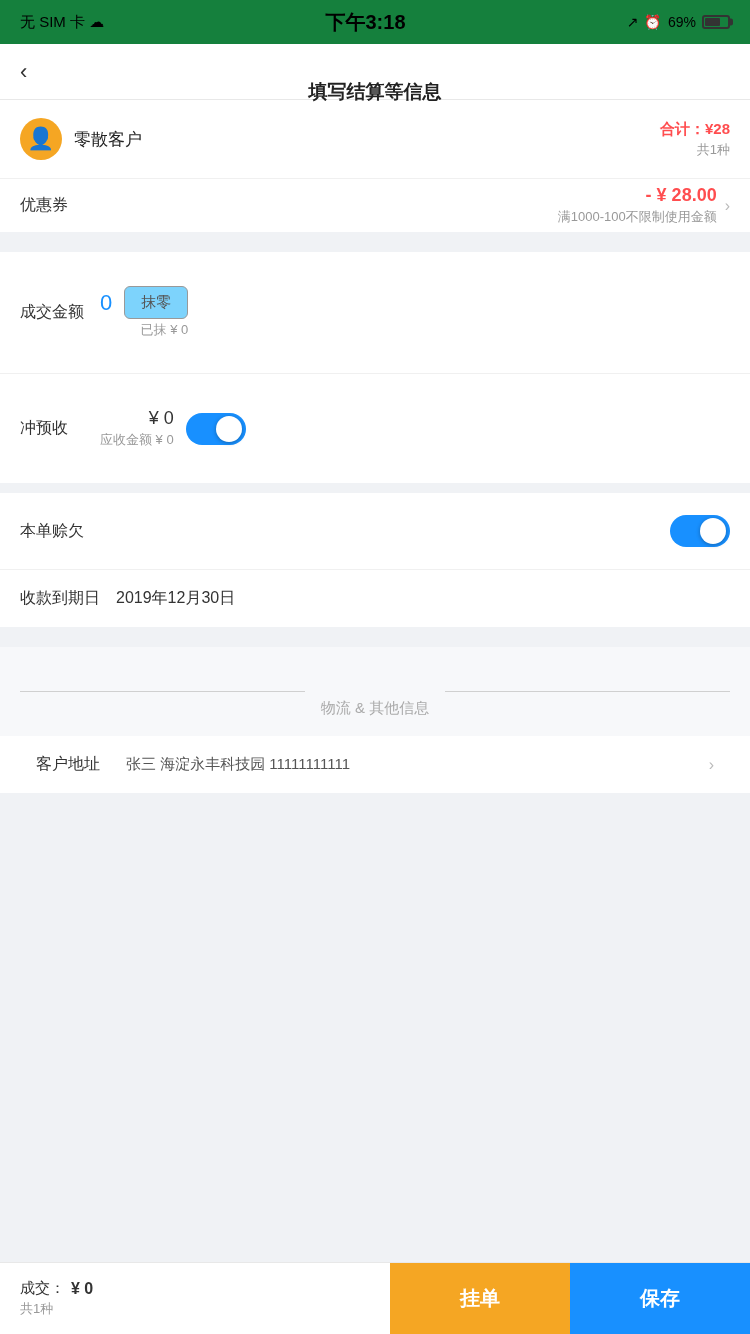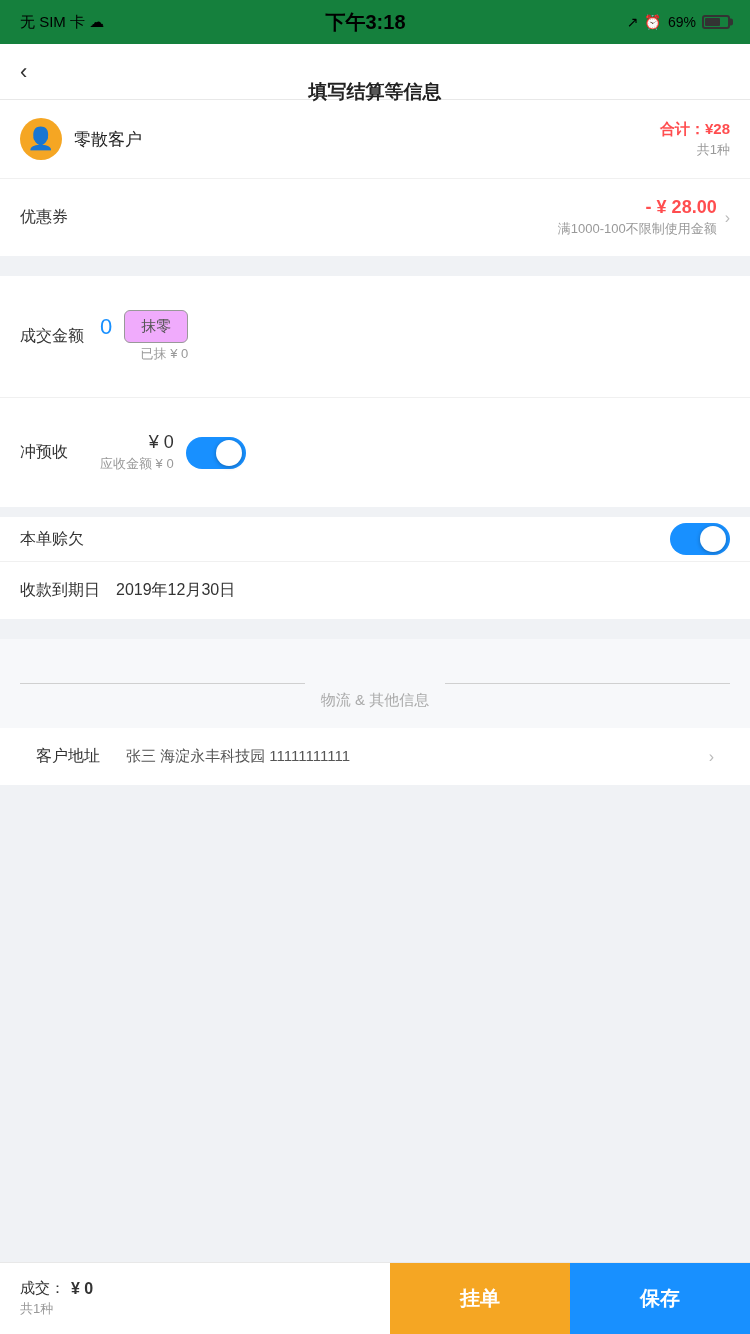--- a/index.html
+++ b/index.html
@@ -78,21 +78,21 @@
     .customer-right { text-align: right; }
     .total-label { font-size: 15px; color: #333; }
     .total-label span { color: #ff4d4f; font-weight: 600; }
     .total-count { font-size: 13px; color: #999; margin-top: 2px; }
 
     
     .coupon-row {
       display: flex;
       align-items: center;
       justify-content: space-between;
-      padding: 18px 20px;
+      padding: 6px 20px;
       border-top: 1px solid #f0f0f0;
       cursor: pointer;
     }
     .coupon-label { font-size: 16px; color: #333; }
     .coupon-right { text-align: right; display: flex; align-items: center; gap: 8px; }
     .coupon-discount { font-size: 18px; color: #ff4d4f; font-weight: 600; }
     .coupon-desc { font-size: 13px; color: #999; margin-top: 2px; }
     .chevron { font-size: 16px; color: #bbb; }
 
     
@@ -120,21 +120,21 @@
       color: #1890ff;
       font-weight: 500;
       text-align: right;
     }
     .round-btn {
       border: 1px solid #999;
       border-radius: 6px;
       padding: 6px 16px;
       font-size: 15px;
       color: #555;
-      background: #f0abfc;
+      background: #7dd3fc;
       cursor: pointer;
     }
 
     .amount-sub { font-size: 13px; color: #999; text-align: right; margin-top: 2px; }
 
     
     .precollect-right { text-align: right; }
     .precollect-amount { font-size: 18px; color: #333; font-weight: 500; }
     .precollect-sub { font-size: 13px; color: #999; margin-top: 2px; }
 
@@ -156,21 +156,21 @@
       top: 3px;
       right: 4px;
       box-shadow: 0 1px 4px rgba(0,0,0,0.3);
     }
 
     
     .debt-row {
       display: flex;
       align-items: center;
       justify-content: space-between;
-      padding: 6px 20px;
+      padding: 22px 20px;
     }
     .debt-label { font-size: 16px; color: #333; }
 
     
     .duedate-row {
       display: flex;
       align-items: center;
       padding: 18px 20px;
       gap: 16px;
       border-top: 1px solid #f0f0f0;

